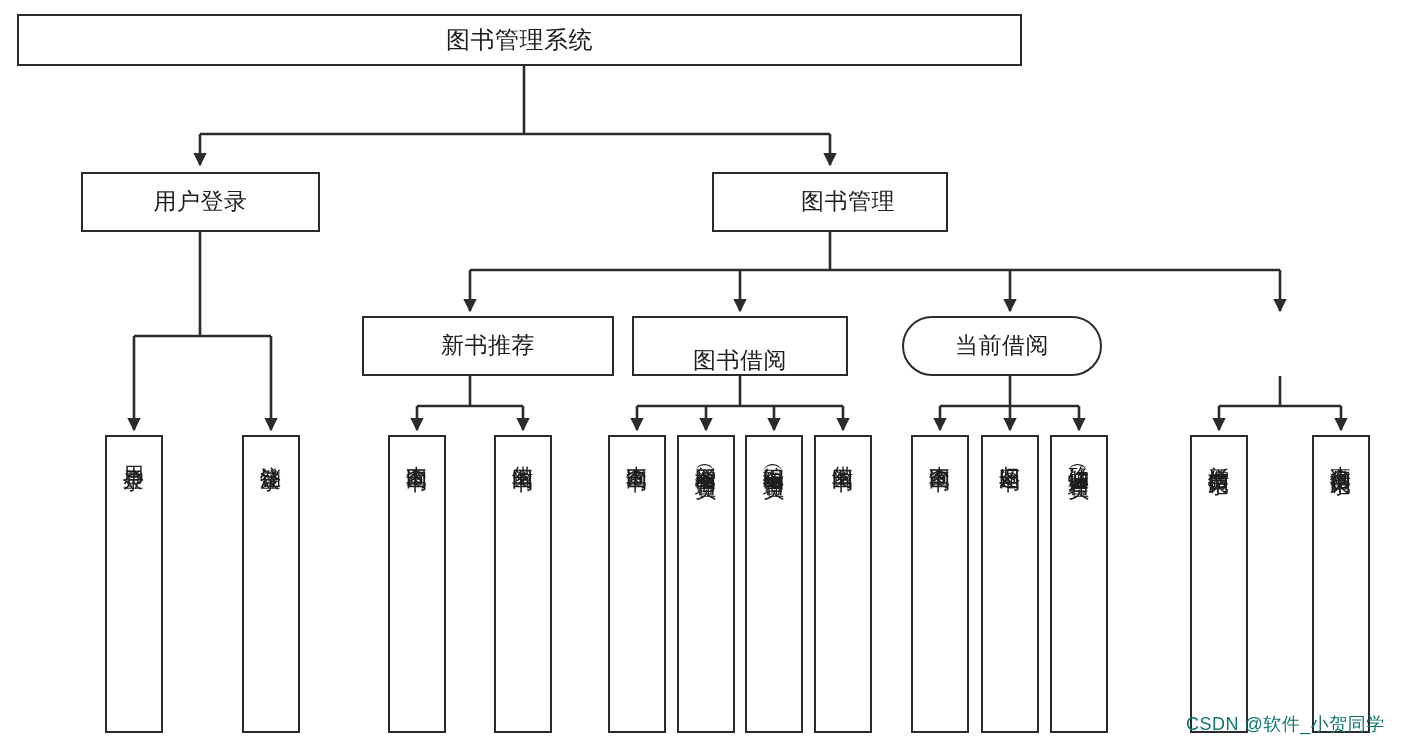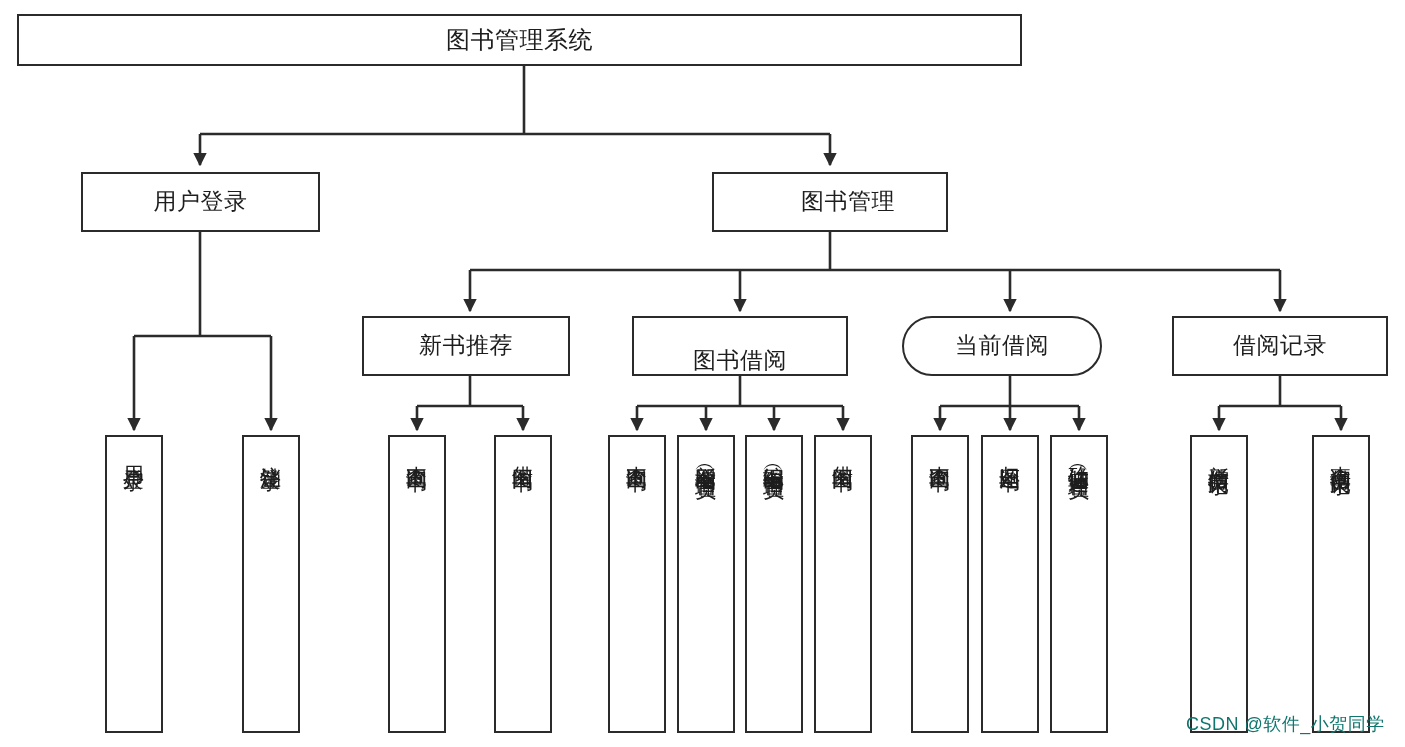--- a/index.html
+++ b/index.html
@@ -130,31 +130,28 @@
     <span class="node-label">图书管理系统</span>
   </div>
 
   <div class="node horiz" style="left:81px;top:172px;width:239px;height:60px;">
     <span class="node-label">用户登录</span>
   </div>
   <div class="node horiz" style="left:712px;top:172px;width:236px;height:60px;padding-left:36px;">
     <span class="node-label">图书管理</span>
   </div>
 
-  <div class="node horiz" style="left:362px;top:316px;width:208px;height:60px;">
+  <div class="node horiz" style="left:362px;top:316px;width:252px;height:60px;">
     <span class="node-label">新书推荐</span>
   </div>
   <div class="node horiz" style="left:632px;top:316px;width:216px;height:60px;align-items:flex-end;">
     <span class="node-label">图书借阅</span>
   </div>
   <div class="node horiz" style="left:902px;top:316px;width:200px;height:60px;border-radius:30px;">
     <span class="node-label">当前借阅</span>
-  </div>
-  <div class="node horiz" style="left:1172px;top:316px;width:216px;height:60px;">
-    <span class="node-label">借阅记录</span>
   </div>
 
   <div class="node vert" style="left:105px;top:435px;width:58px;height:298px;">
     <span class="node-label">用户登录</span>
   </div>
   <div class="node vert" style="left:242px;top:435px;width:58px;height:298px;">
     <span class="node-label">注销登录</span>
   </div>
 
   <div class="node vert" style="left:388px;top:435px;width:58px;height:298px;">

